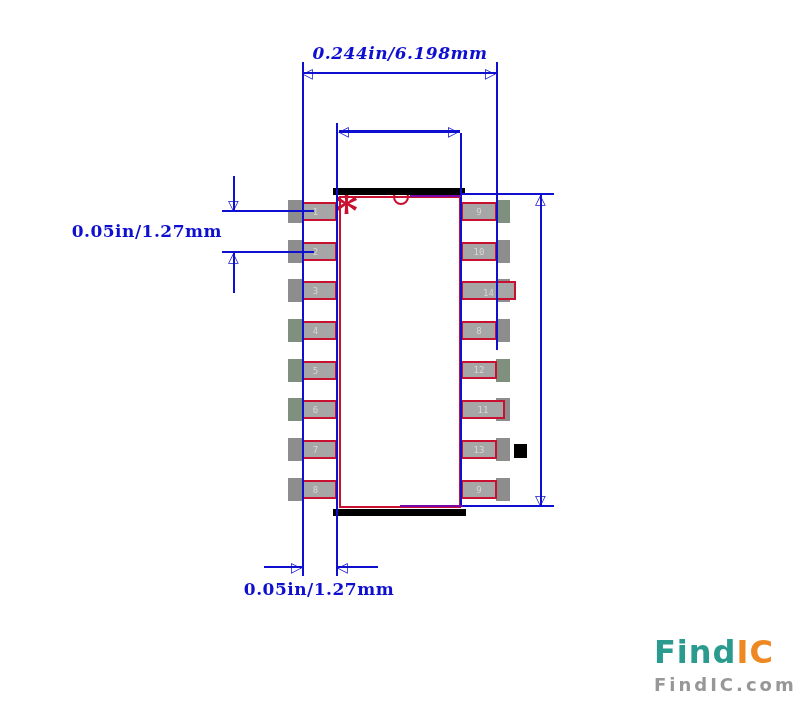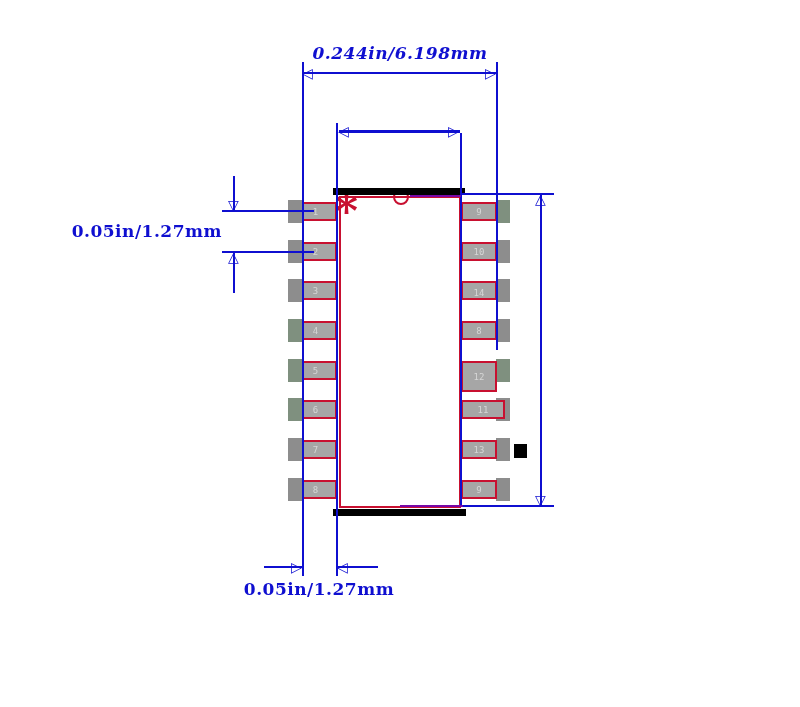--- a/index.html
+++ b/index.html
@@ -117,40 +117,44 @@
       </div>
       <div class="pad" style="top: 200px; height: 23px; background: var(--pad-green); left: 496px; width: 14px;"></div>
       <div class="pin" style="top: 202px; height: 19px; left: 461px; width: 36px;">
         <span>9</span>
       </div>
       <div class="pad" style="top: 240px; height: 23px; background: var(--pad-gray); left: 496px; width: 14px;"></div>
       <div class="pin" style="top: 242px; height: 19px; left: 461px; width: 36px;">
         <span>10</span>
       </div>
       <div class="pad" style="top: 279px; height: 23px; background: var(--pad-gray); left: 496px; width: 14px;"></div>
-      <div class="pin" style="top: 281px; height: 19px; left: 461px; width: 36px; align-items: flex-end;">
+      <div class="pin" style="top: 281px; height: 19px; left: 461px; width: 55px; align-items: flex-end;">
         <span>14</span>
       </div>
       <div class="pad" style="top: 319px; height: 23px; background: var(--pad-gray); left: 496px; width: 14px;"></div>
       <div class="pin" style="top: 321px; height: 19px; left: 461px; width: 36px;">
         <span>8</span>
       </div>
       <div class="pad" style="top: 359px; height: 23px; background: var(--pad-green); left: 496px; width: 14px;"></div>
-      <div class="pin" style="top: 361px; height: 31px; left: 461px; width: 36px;">
+      <div class="pin" style="top: 361px; height: 18px; left: 461px; width: 36px;">
         <span>12</span>
       </div>
       <div class="pad" style="top: 398px; height: 23px; background: var(--pad-gray); left: 496px; width: 14px;"></div>
       <div class="pin" style="top: 400px; height: 19px; left: 461px; width: 44px;">
         <span>11</span>
       </div>
       <div class="pad" style="top: 438px; height: 23px; background: var(--pad-gray); left: 496px; width: 14px;"></div>
       <div class="pin" style="top: 440px; height: 19px; left: 461px; width: 36px;">
         <span>13</span>
       </div>
       <div class="pad" style="top: 478px; height: 23px; background: var(--pad-gray); left: 496px; width: 14px;"></div>
       <div class="pin" style="top: 480px; height: 19px; left: 461px; width: 36px;">
         <span>9</span>
       </div>
     </div>
   <div class="marker-square"></div>
 
+  <div class="logo">
+    <div class="logo-main"><span class="logo-find">Find</span><span class="logo-ic">IC</span></div>
+    <div class="logo-tagline">FindIC.com</div>
+  </div>
 
 </div>
 
 </body></html>

